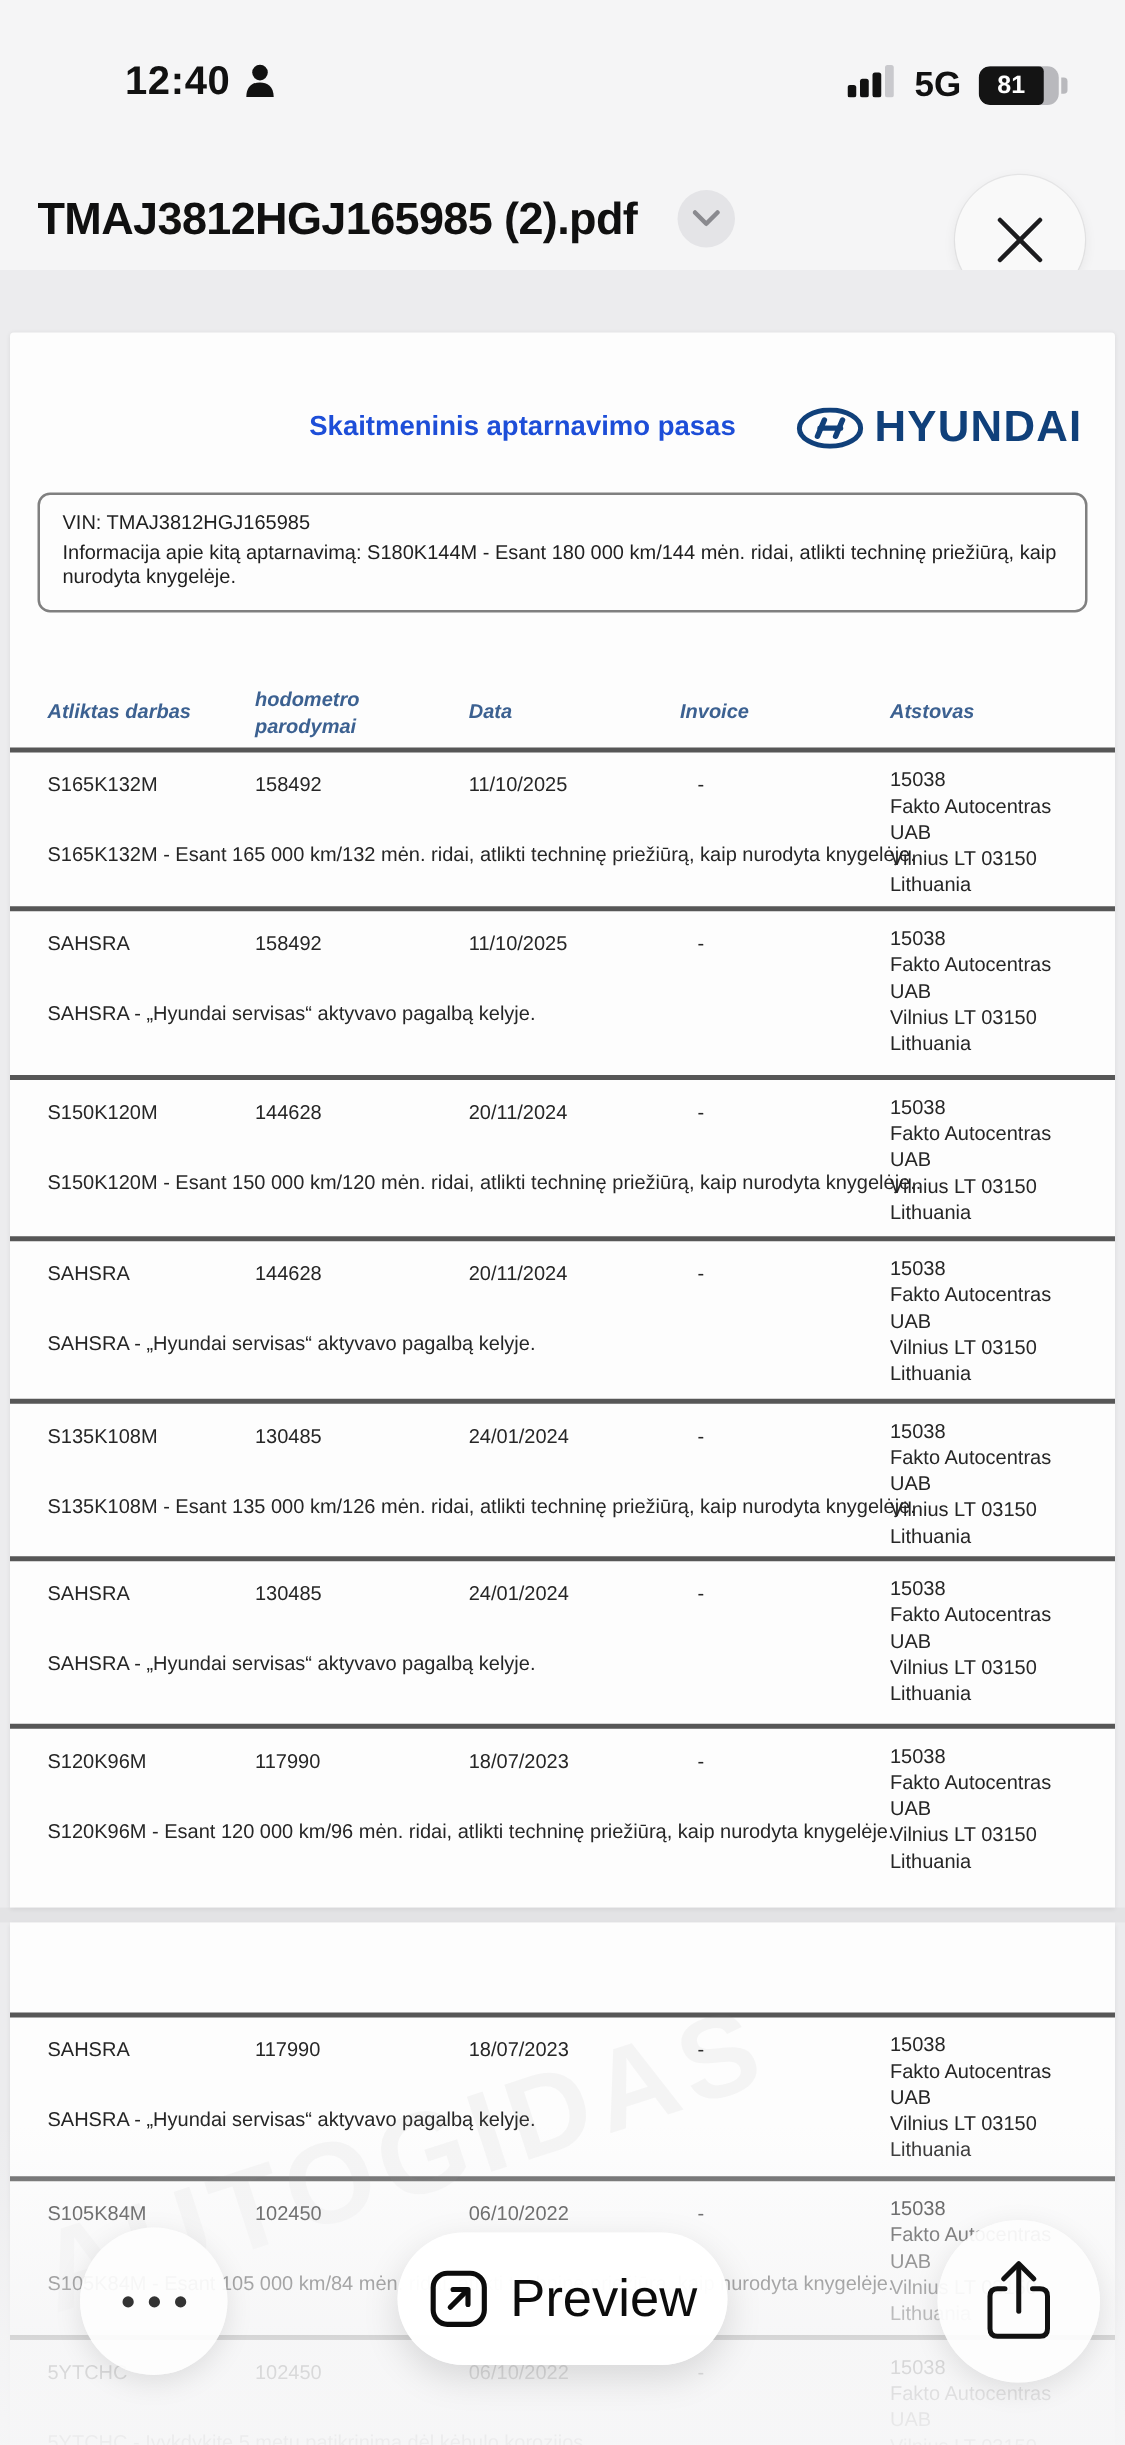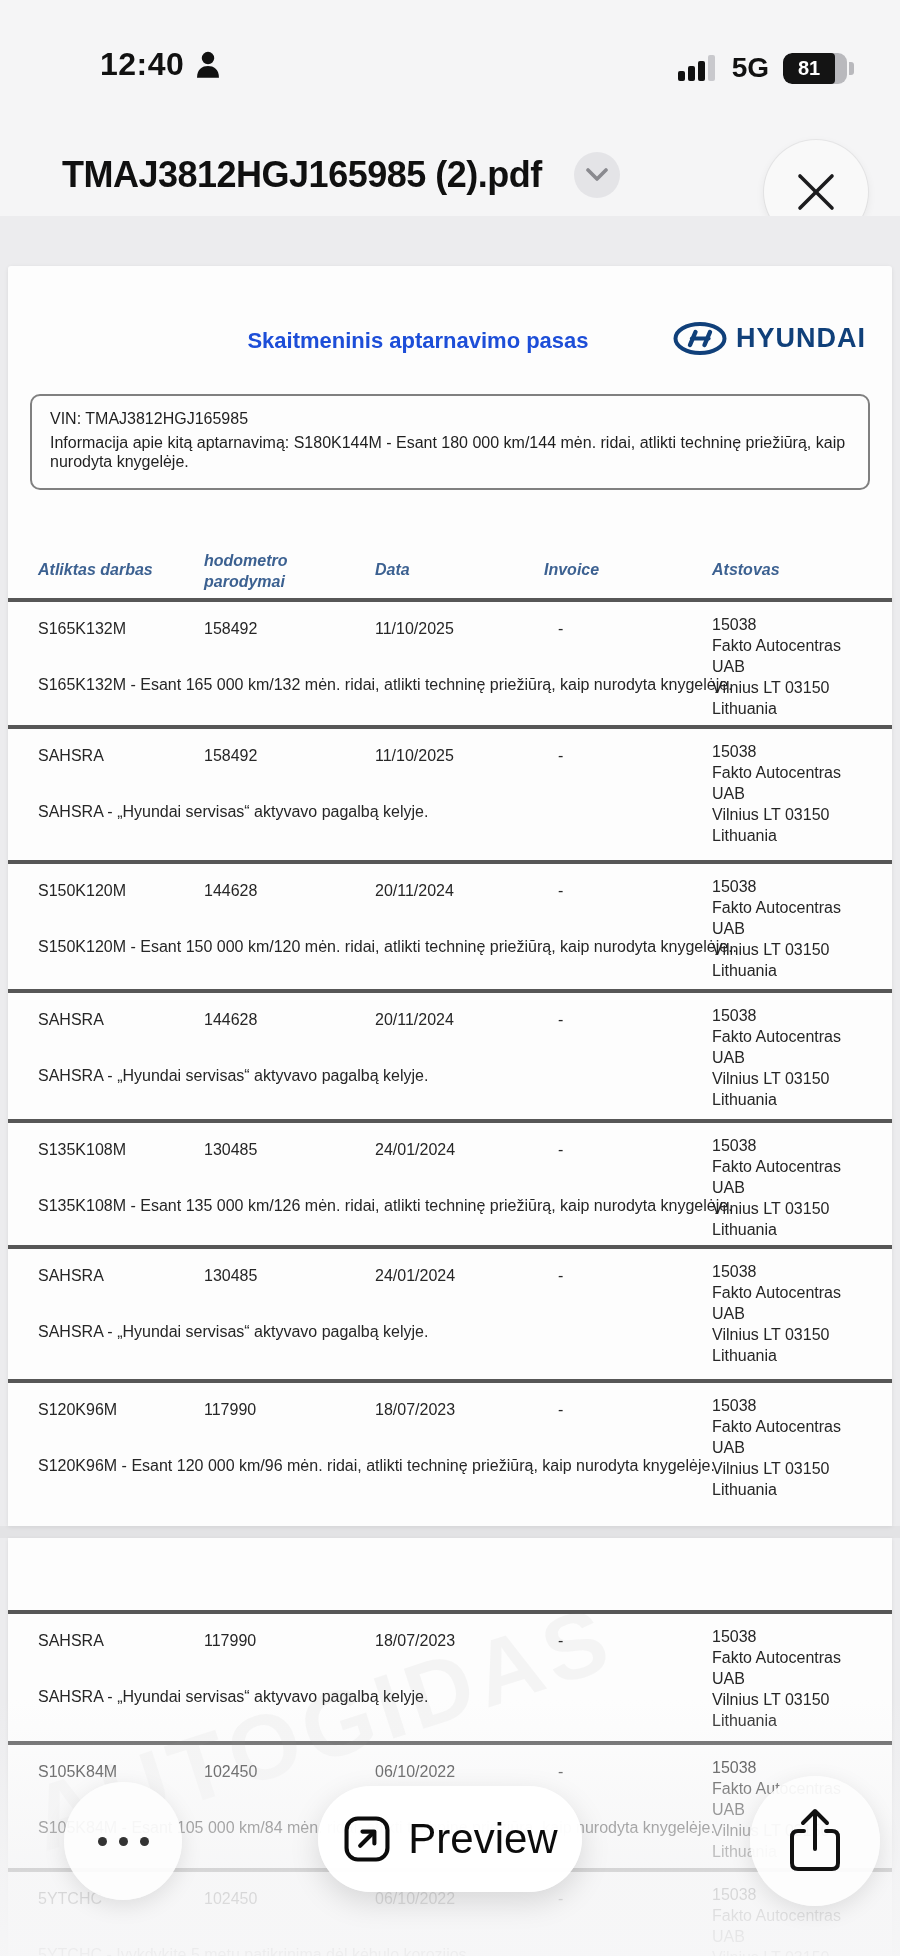--- a/index.html
+++ b/index.html
@@ -4,44 +4,44 @@
 <style>
   * { margin:0; padding:0; box-sizing:border-box; }
   html,body { width:900px; height:1956px; }
   body { font-family:"Liberation Sans", sans-serif; background:#f4f4f5; }
   .screen { position:relative; width:900px; height:1956px; overflow:hidden; background:#f5f5f6; }
 
   
   .status-bar { position:absolute; top:0; left:0; width:900px; height:100px; }
   .sb-left { position:absolute; left:100px; top:46px; display:flex; align-items:center; gap:10px; }
   .sb-time { font-size:32px; font-weight:700; color:#111; letter-spacing:.5px; }
-  .sb-right { position:absolute; right:46px; top:52px; display:flex; align-items:center; gap:14px; }
+  .sb-right { position:absolute; right:46px; top:52px; display:flex; gap:14px; }
   .sb-network { font-size:28px; font-weight:600; color:#111; }
   .battery { position:relative; width:64px; height:31px; border-radius:9px; background:#b9b9bd; overflow:hidden; }
   .battery-fill { position:absolute; left:0; top:0; bottom:0; width:81%; background:#141414; border-radius:9px 4px 4px 9px; }
   .battery-label { position:absolute; left:0; top:0; width:52px; height:31px; display:flex; align-items:center; justify-content:center; color:#fff; font-size:20px; font-weight:700; }
   .battery-cap { width:5px; height:13px; background:#b9b9bd; border-radius:0 3px 3px 0; margin-left:2px; }
 
   
   .title-bar { position:absolute; top:100px; left:0; width:900px; height:150px; }
-  .file-title-wrap { position:absolute; left:30px; top:52px; display:flex; align-items:center; gap:32px;margin-left:32px; }
+  .file-title-wrap { position:absolute; left:30px; top:52px; display:flex; align-items:center; gap:32px; }
   .file-title { font-size:36px; font-weight:700; color:#101010; letter-spacing:-.5px; white-space:nowrap; }
   .chevron-badge { width:46px; height:46px; border-radius:50%; background:#e4e4e7; border:none; display:flex; align-items:center; justify-content:center; cursor:pointer; }
   .close-btn { position:absolute; left:764px; top:40px; width:104px; height:104px; border-radius:50%; background:#f9f9f9; border:none; box-shadow:0 0 0 1px rgba(0,0,0,.05), 0 3px 10px rgba(0,0,0,.07); display:flex; align-items:center; justify-content:center; cursor:pointer; }
 
   
   .viewer { position:absolute; top:216px; left:0; width:900px; height:1740px; background:#ececee; }
   .page { position:relative; margin:0 8px; width:884px; background:#fdfdfd; box-shadow:0 1px 4px rgba(0,0,0,.08); }
   .page1 { margin-top:50px; height:1260px; border-radius:3px 3px 0 0; }
   .page-gap { height:12px; background:#e3e3e5; }
   .page2 { height:420px; overflow:visible; }
 
   .doc-heading { position:absolute; left:130px; top:62px; width:560px; text-align:center; font-size:22px; font-weight:700; color:#1d4ed8; }
   .brand { position:absolute; right:26px; top:56px; display:flex; align-items:center; gap:9px; }
-  .brand-word { font-size:27px; font-weight:700; letter-spacing:1px; color:#10407a; }
+  .brand-word { font-size:35px; font-weight:700; letter-spacing:1px; color:#10407a; }
 
   .info-box { position:absolute; left:22px; top:128px; width:840px; border:2px solid #808080; border-radius:10px; padding:12px 18px; font-size:16px; line-height:19.5px; color:#1f1f1f; }
   .info-box p { margin:1px 0 4px 0; }
 
   .thead { position:absolute; left:0; top:280px; width:884px; height:52px; }
   .thead span { position:absolute; font-size:16px; font-weight:700; font-style:italic; color:#3c6191; }
   .th-c1 { left:30px;  top:15px; }
   .th-c2 { left:196px; top:4px;  width:104px; line-height:21px; }
   .th-c3 { left:367px; top:15px; }
   .th-c4 { left:536px; top:15px; }

